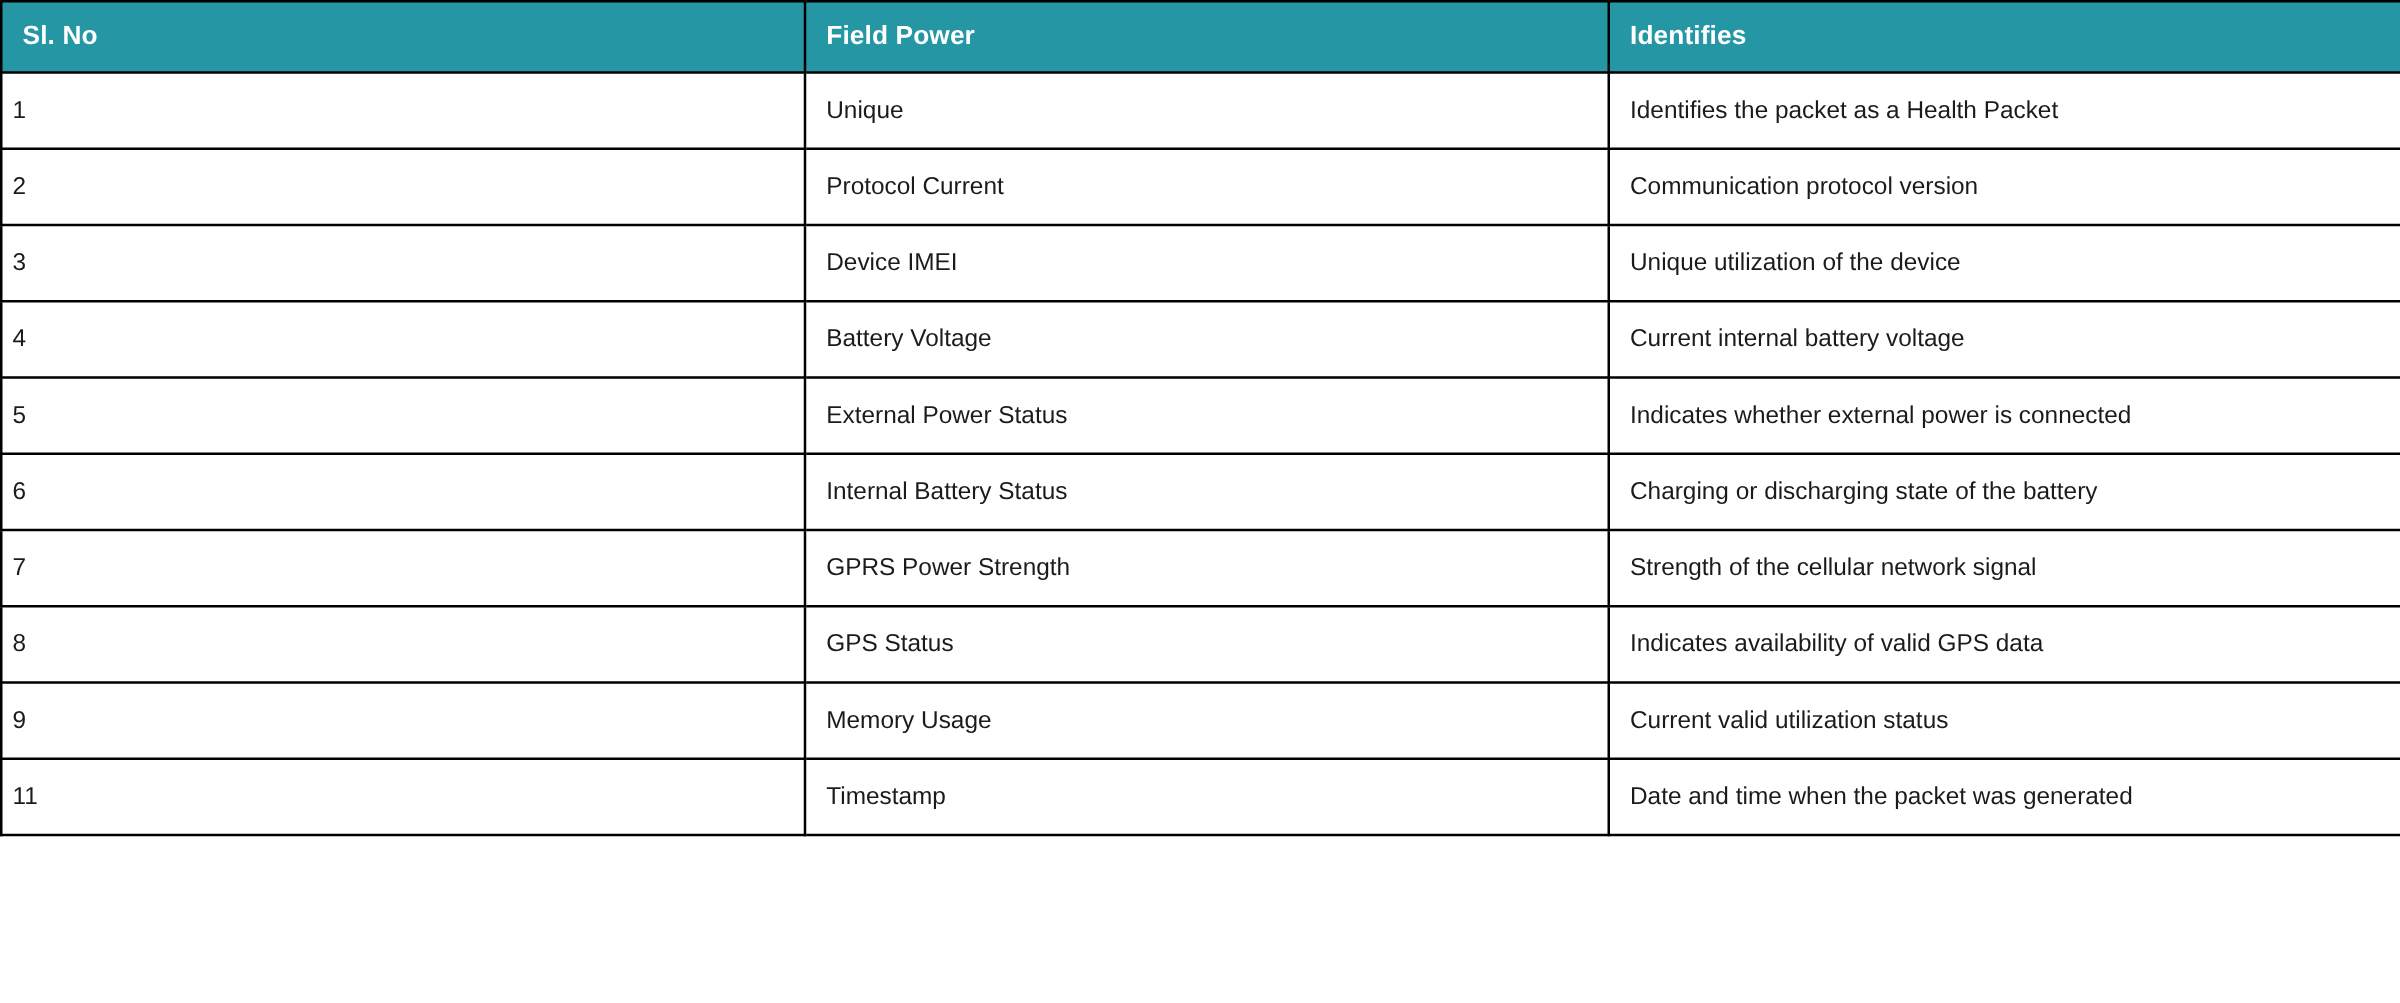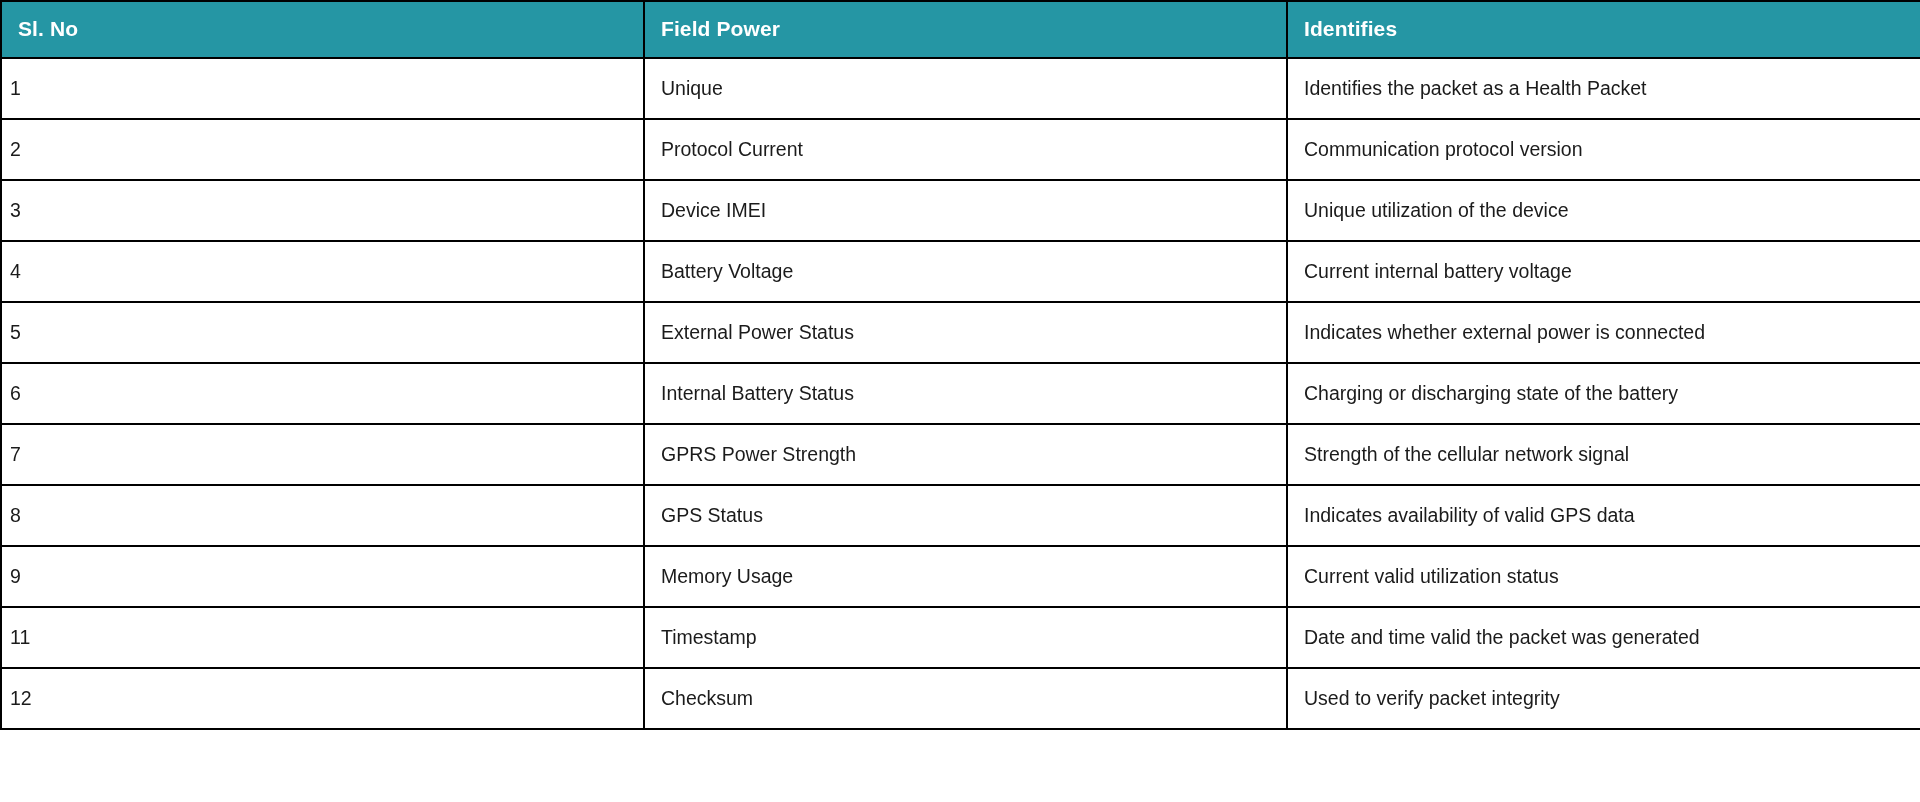--- a/index.html
+++ b/index.html
@@ -117,22 +117,17 @@
         <td>Indicates availability of valid GPS data</td>
       </tr>
       <tr>
         <td class="sl">9</td>
         <td>Memory Usage</td>
         <td>Current valid utilization status</td>
       </tr>
       <tr>
         <td class="sl">11</td>
         <td>Timestamp</td>
-        <td>Date and time valid the packet was generated</td>
-      </tr>
-      <tr>
-        <td class="sl">12</td>
-        <td>Checksum</td>
-        <td>Used to verify packet integrity</td>
+        <td>Date and time when the packet was generated</td>
       </tr>
     </tbody>
   </table>
 </div>
 
 </body></html>

